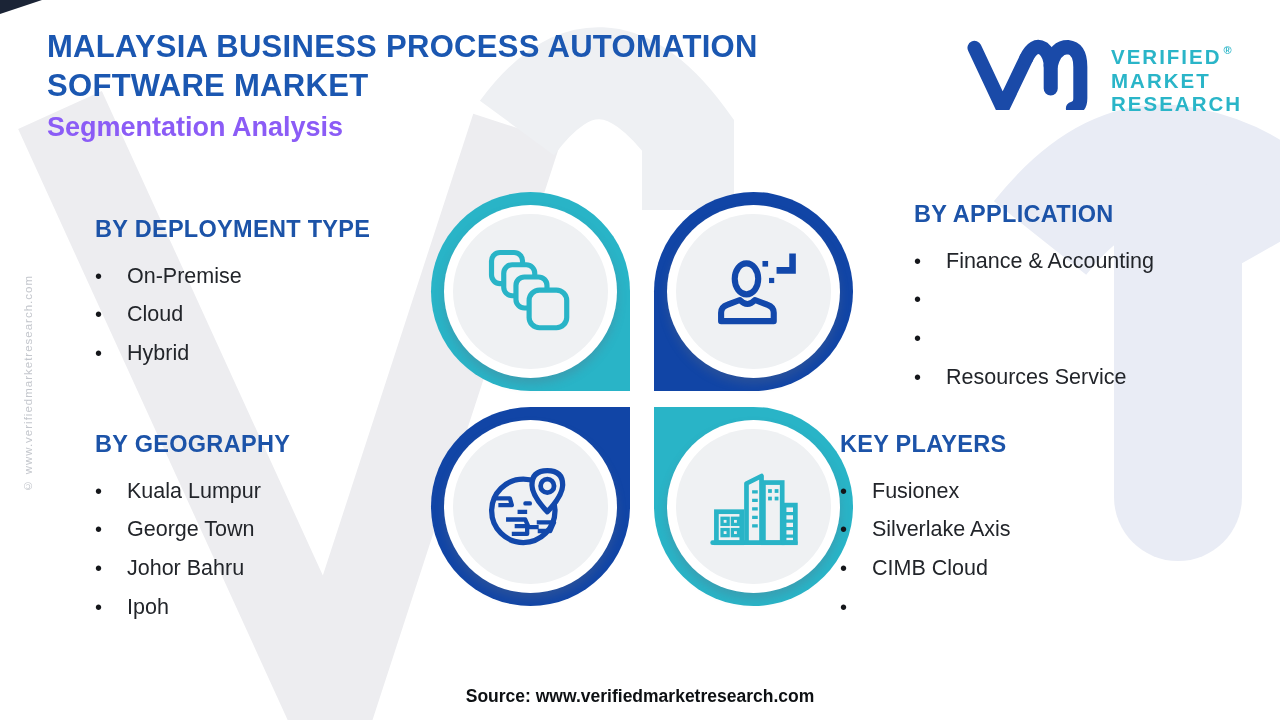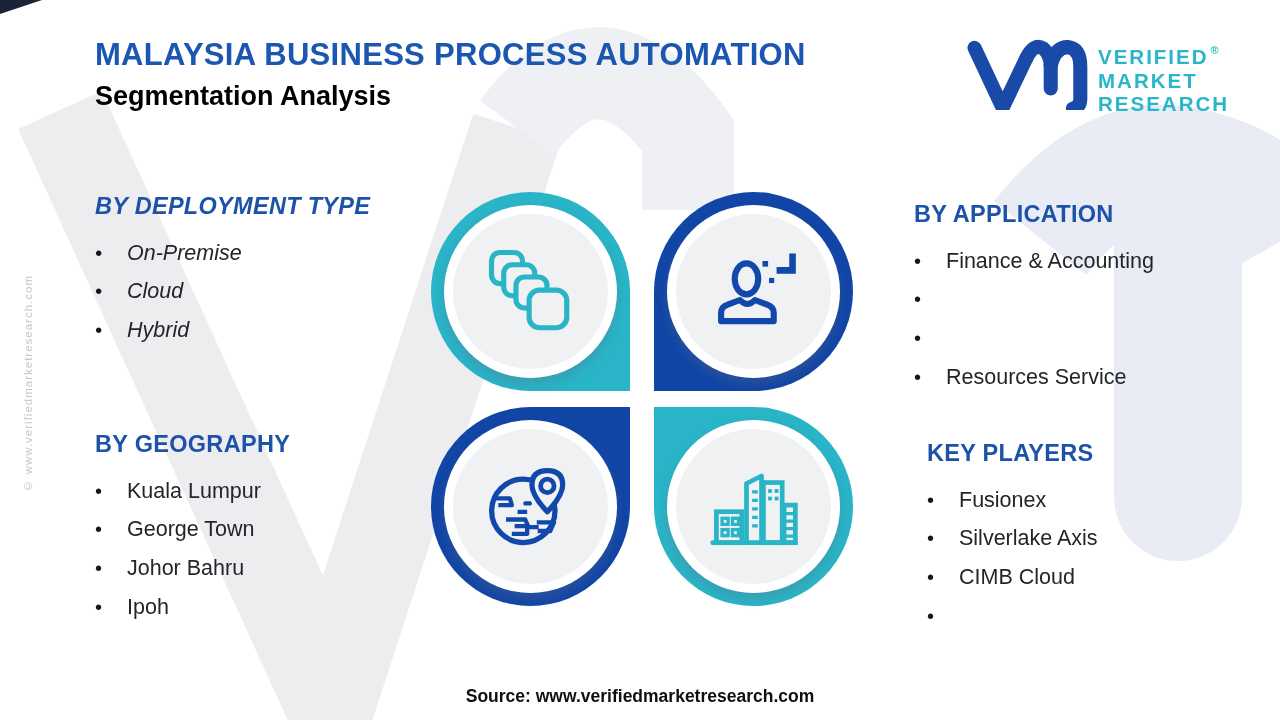--- a/index.html
+++ b/index.html
@@ -7,34 +7,34 @@
   #stage {
     position:relative; width:1280px; height:720px; background:#ffffff;
     overflow:hidden; font-family:"Liberation Sans", sans-serif;
   }
   
   #watermark { position:absolute; inset:0; z-index:0; }
   
   .corner-wedge { position:absolute; left:0; top:0; width:42px; height:14px;
     background:#1b2436; clip-path:polygon(0 0,100% 0,0 100%); z-index:3; }
   
-  .titles { position:absolute; left:47px; top:35px; z-index:2;margin-left:48px; }
+  .titles { position:absolute; left:47px; top:27px; z-index:2; }
   .title-line { font-size:31px; font-weight:700; color:#1b57b1; line-height:39px; letter-spacing:.3px; }
-  .subtitle { font-size:27px; font-weight:600; color:#000000; margin-top:7px; }
-  
-  .logo { position:absolute; left:962px; top:36px; display:flex; align-items:flex-start; z-index:2; }
+  .subtitle { font-size:27px; font-weight:600; color:#8b5cf6; margin-top:7px; }
+  
+  .logo { position:absolute; left:962px; top:36px; display:flex; align-items:flex-start; gap:13px; z-index:2; }
   .brand-lines { padding-top:3px; }
   .brand-line { font-size:20.5px; font-weight:800; color:#2ab5c8; letter-spacing:2px; line-height:23.5px; white-space:nowrap; }
   .regmark { font-size:11px; font-weight:700; color:#2ab5c8; vertical-align:10px; margin-left:2px; }
   
   .section { position:absolute; width:350px; z-index:2; }
-  #sec-deployment { left:95px;  top:192px;font-style:italic; }
+  #sec-deployment { left:95px;  top:215px; }
   #sec-application{ left:888px; top:200px;margin-left:26px; }
   #sec-geography  { left:95px;  top:430px; }
-  #sec-keyplayers { left:927px; top:430px;margin-top:9px; }
+  #sec-keyplayers { left:840px; top:430px; }
   .sec-heading { font-size:23.5px; font-weight:800; color:#1c53a8; letter-spacing:.3px; line-height:28px; }
   ul.items { list-style:none; margin-top:14px; }
   ul.items li { display:flex; align-items:center; height:38.6px; font-size:21.5px; font-weight:500; color:#22252a; white-space:nowrap; }
   ul.items .dot { width:32px; font-size:20px; color:#14161a; }
   
   .petals { position:absolute; left:431px; top:192px; z-index:1;
     display:grid; grid-template-columns:199px 199px; grid-template-rows:199px 199px;
     column-gap:24px; row-gap:16px; }
   .petal { position:relative; width:199px; height:199px; }
   .petal-tl { background:#29b4c7; border-radius:50% 50% 0 50%; }
@@ -60,20 +60,21 @@
     <path d="M60 110 L330 702 L517 128" stroke="#ededf0" stroke-width="92" fill="none"></path>
     <path d="M517 128 Q600 15 688 135 L688 210" stroke="#eef0f3" stroke-width="92" fill="none"></path>
     <path d="M1040 238 Q1110 150 1186 166 Q1262 182 1292 235" stroke="#e9ecf5" stroke-width="118" fill="none"></path>
     <path d="M1178 242 L1178 497" stroke="#e9ecf5" stroke-width="128" stroke-linecap="round" fill="none"></path>
   </svg>
 
   <div class="corner-wedge"></div>
 
   <div class="titles">
     <div class="title-line">MALAYSIA BUSINESS PROCESS AUTOMATION</div>
+    <div class="title-line">SOFTWARE MARKET</div>
     <div class="subtitle">Segmentation Analysis</div>
   </div>
 
   <div class="logo">
     <svg width="136" height="74" viewBox="0 0 170 100">
       <path d="M10 16 L48 97 L80 30" stroke="#1a4aa8" stroke-width="19" fill="none" stroke-linejoin="round" stroke-linecap="round"></path>
       <path d="M80 30 Q90 9 103 17 Q113 25 113 42 L113 71" stroke="#1a4aa8" stroke-width="19" fill="none" stroke-linecap="round"></path>
       <path d="M113 40 Q119 15 136 15 Q153 17 153 42 L153 84 Q153 96 143 98" stroke="#1a4aa8" stroke-width="19" fill="none" stroke-linecap="round"></path>
     </svg>
     <div class="brand-lines">

